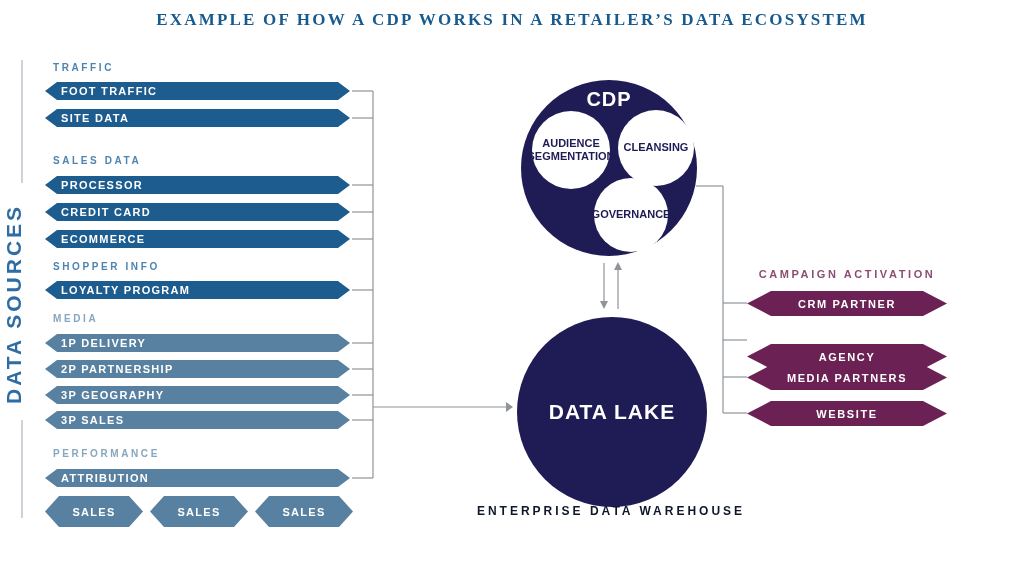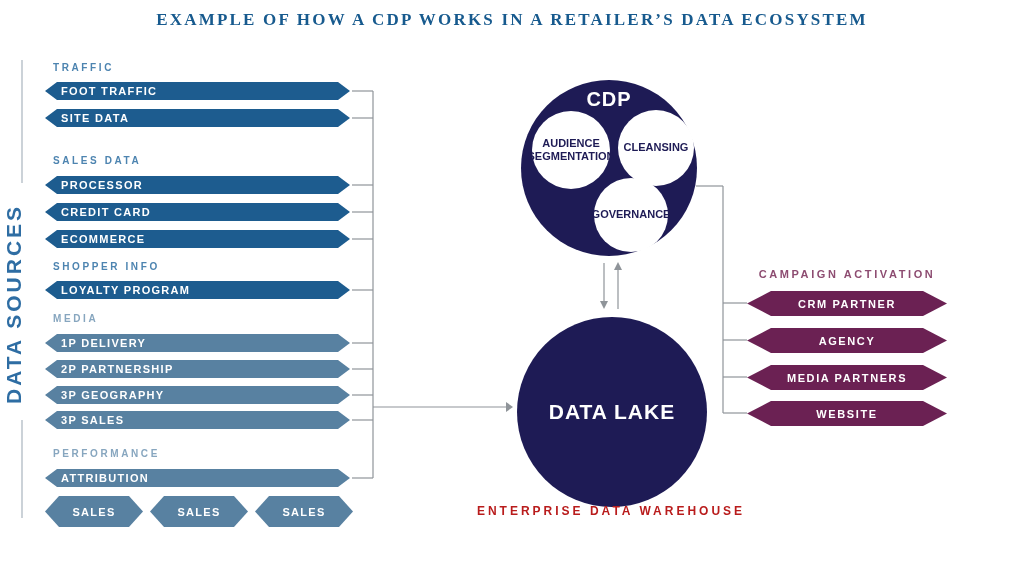--- a/index.html
+++ b/index.html
@@ -52,21 +52,21 @@
     display:flex;align-items:center;justify-content:center;text-align:center;
     font-size:11px;font-weight:bold;line-height:1.2;padding:4px;box-sizing:border-box;
   }
   .lake-circle{
     left:517px;top:317px;width:190px;height:190px;background:#1E1B55;
     display:flex;align-items:center;justify-content:center;
     color:#fff;font-size:21px;font-weight:bold;letter-spacing:1px;
   }
   .lake-caption{
     left:461px;top:504px;width:300px;text-align:center;
-    color:#b91c1c;font-size:12px;font-weight:600;letter-spacing:3px;
+    color:#0f172a;font-size:12px;font-weight:600;letter-spacing:3px;
   }
   
   .campaign-label{
     left:747px;top:268px;width:200px;text-align:center;
     color:#8D4C71;font-size:11px;font-weight:600;letter-spacing:2.6px;
   }
   .maroon-banner{
     left:747px;width:200px;height:25px;background:#6B2153;
     display:flex;align-items:center;justify-content:center;
     color:#fff;font-size:11px;font-weight:bold;letter-spacing:1.6px;
@@ -153,15 +153,15 @@
 <div class="abs sub-circle" style="left:618px;top:110px;width:76px;height:76px">CLEANSING</div>
 <div class="abs sub-circle" style="left:594px;top:178px;width:74px;height:74px">GOVERNANCE</div>
 
 <div class="abs circle lake-circle">
     <span>DATA LAKE</span>
   </div>
 <div class="abs lake-caption">ENTERPRISE DATA WAREHOUSE</div>
 
 <div class="abs campaign-label">CAMPAIGN ACTIVATION</div>
 <div class="abs maroon-banner" style="top:291px">CRM PARTNER</div>
-<div class="abs maroon-banner" style="top:328px">AGENCY</div>
+<div class="abs maroon-banner" style="top:344px">AGENCY</div>
 <div class="abs maroon-banner" style="top:365px">MEDIA PARTNERS</div>
 <div class="abs maroon-banner" style="top:401px">WEBSITE</div>
 
 </body></html>

